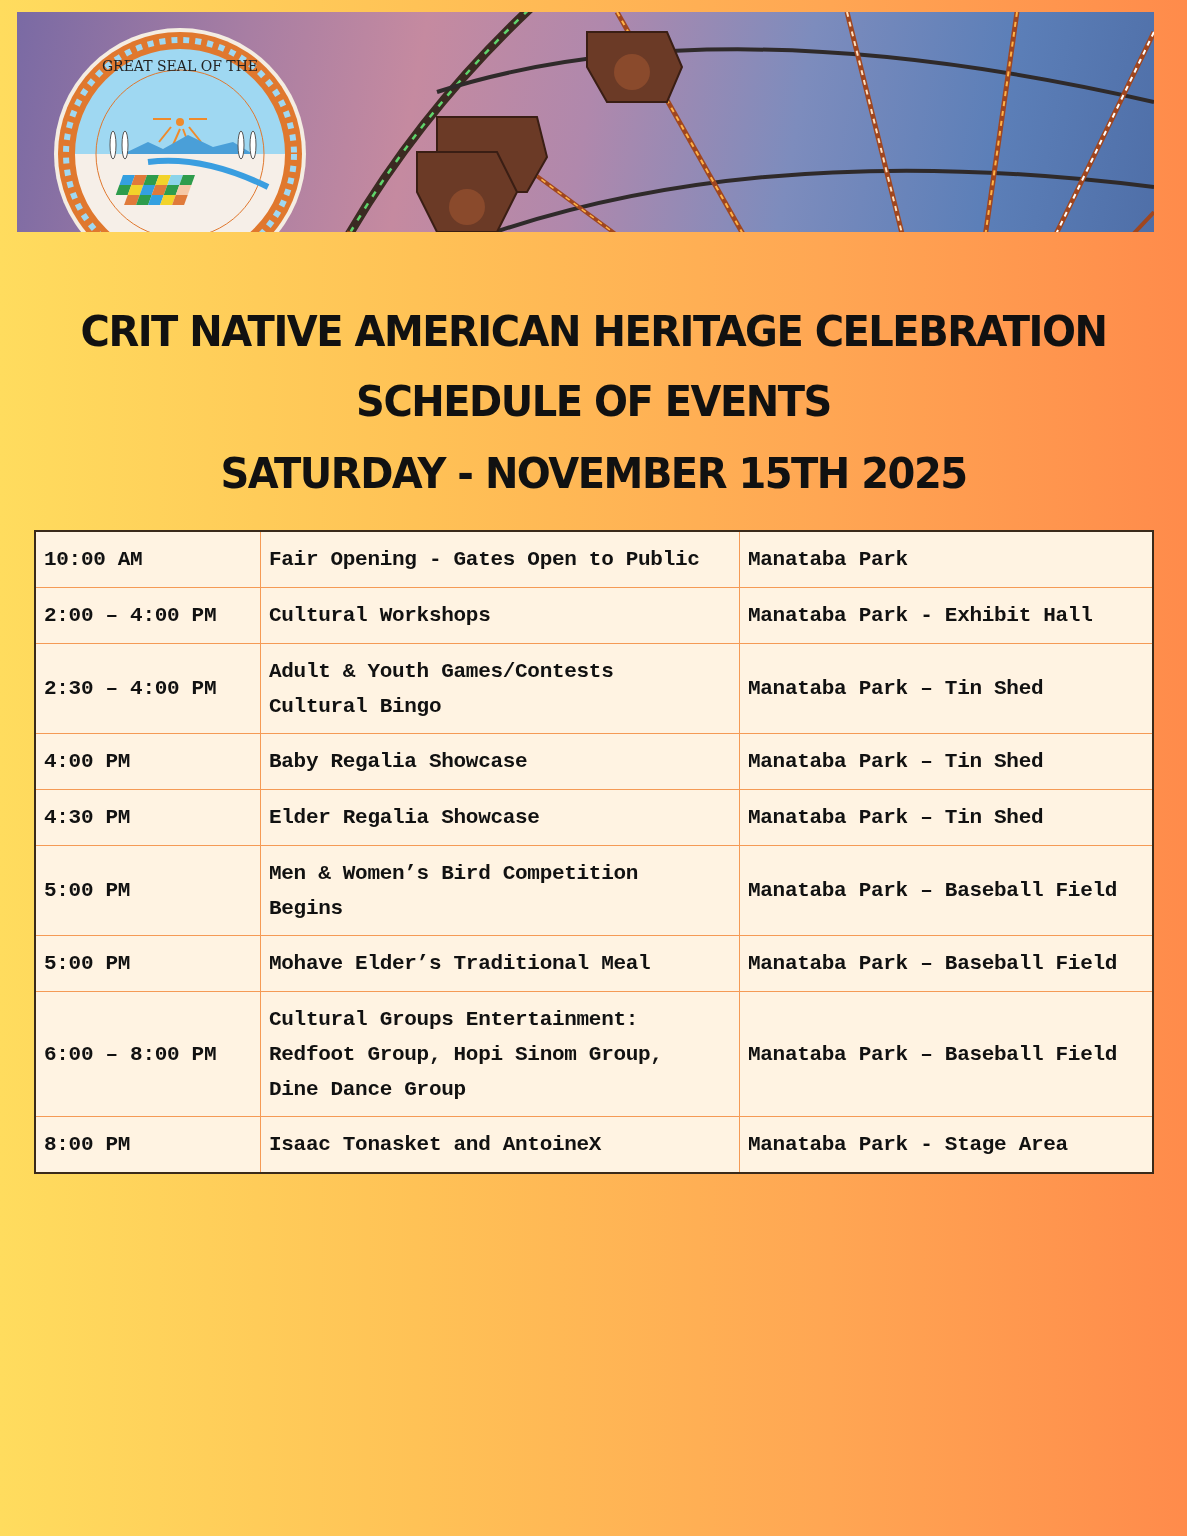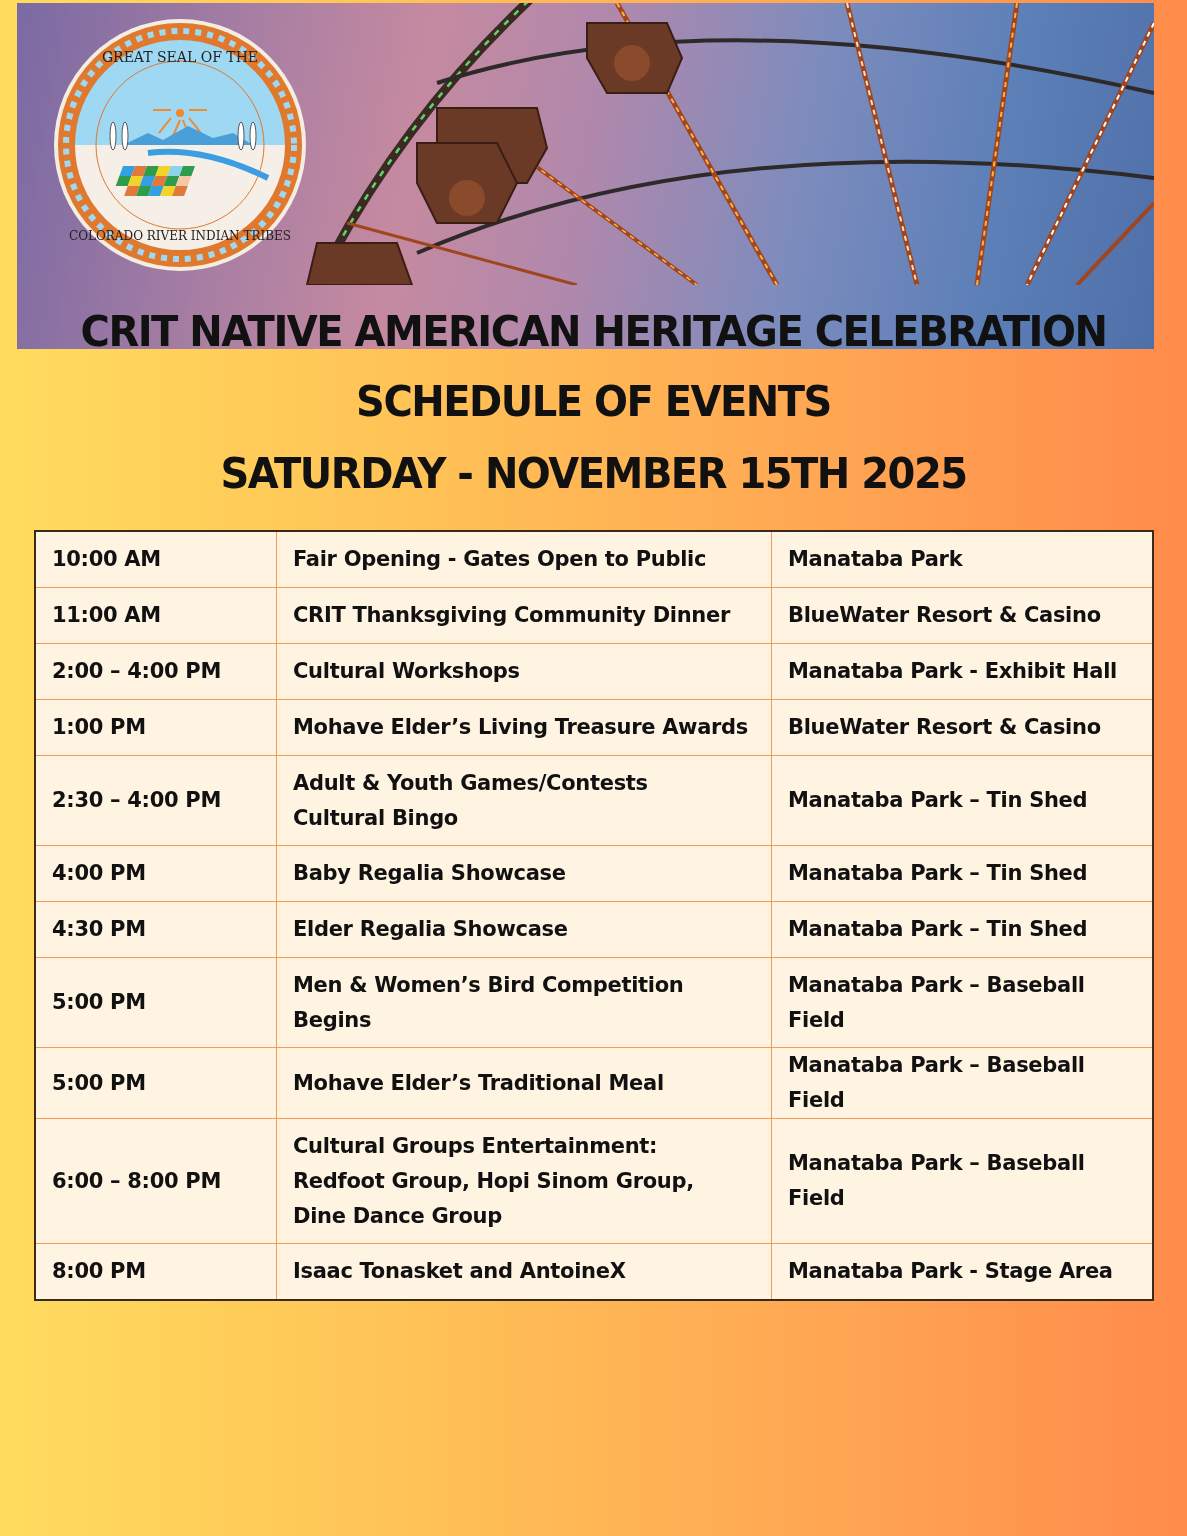--- a/index.html
+++ b/index.html
@@ -2,21 +2,21 @@
 <html><head>
 <meta charset="utf-8">
 <style>
   html, body { margin: 0; padding: 0; }
   body {
     width: 1187px; height: 1536px; overflow: hidden; position: relative;
     background: linear-gradient(90deg, #ffdc5e 0%, #ffc256 35%, #ffa653 70%, #ff8b4b 100%);
     font-family: "DejaVu Sans", sans-serif;
   }
   .banner {
-    position: absolute; left: 17px; top: 3px; width: 1137px; height: 346px;
+    position: absolute; left: 17px; top: 12px; width: 1137px; height: 220px;
     overflow: hidden;
     background: linear-gradient(100deg, #7a6aa4 0%, #a87ea3 20%, #c58aa0 35%, #b088ac 50%, #7d8cbd 68%, #5c7fb8 85%, #4f6fa8 100%);
   }
   .banner svg.ferris { position: absolute; left: 0; top: 0; }
   .seal {
     position: absolute; left: 36px; top: 15px; width: 254px; height: 254px;
   }
   .titles {
     position: absolute; left: 0; top: 300px; width: 1187px; text-align: center;
     font-family: "DejaVu Sans", sans-serif; font-weight: bold; color: #111;
@@ -24,23 +24,24 @@
   .titles .t1 { position: absolute; left: 0; right: 0; top: 8px; font-size: 40px; letter-spacing: -1.5px; transform: scaleY(1.08); }
   .titles .t2 { position: absolute; left: 0; right: 0; top: 78px; font-size: 40px; letter-spacing: -1.5px; transform: scaleY(1.08); }
   .titles .t3 { position: absolute; left: 0; right: 0; top: 150px; font-size: 40px; letter-spacing: -1.5px; transform: scaleY(1.08); }
   table.schedule {
     position: absolute; left: 34px; top: 530px; width: 1120px;
     border-collapse: collapse; background: #fff3e2;
     border: 2px solid #3a2a1a;
     font-family: "DejaVu Sans", sans-serif;
   }
   table.schedule td {
-    border: 1.5px solid #f59a55; padding: 0 16px; color: #111;
+    border: 1.5px solid #f59a55; padding: 0 8px; color: #111;
     font-size: 21px; font-weight: bold; line-height: 35px; vertical-align: middle;
     letter-spacing: -0.3px;
+    font-family: Liberation Mono, monospace;
   }
   table.schedule td.time { width: 208px; }
   table.schedule td.event { width: 462px; }
   table.schedule td.loc { }
   tr.r1 td { height: 55px; }
   tr.r2 td { height: 89px; }
   tr.r3 td { height: 124px; }
 </style>
 </head>
 <body>
@@ -143,33 +144,23 @@
 </div>
 
 <table class="schedule">
   <tbody>
     <tr class="r1">
       <td class="time">10:00 AM</td>
       <td class="event">Fair Opening - Gates Open to Public</td>
       <td class="loc">Manataba Park</td>
     </tr>
     <tr class="r1">
-      <td class="time">11:00 AM</td>
-      <td class="event">CRIT Thanksgiving Community Dinner</td>
-      <td class="loc">BlueWater Resort &amp; Casino</td>
-    </tr>
-    <tr class="r1">
       <td class="time">2:00 – 4:00 PM</td>
       <td class="event">Cultural Workshops</td>
       <td class="loc">Manataba Park - Exhibit Hall</td>
-    </tr>
-    <tr class="r1">
-      <td class="time">1:00 PM</td>
-      <td class="event">Mohave Elder’s Living Treasure Awards</td>
-      <td class="loc">BlueWater Resort &amp; Casino</td>
     </tr>
     <tr class="r2">
       <td class="time">2:30 – 4:00 PM</td>
       <td class="event">
         <div>Adult &amp; Youth Games/Contests</div>
         <div>Cultural Bingo</div>
       </td>
       <td class="loc">Manataba Park – Tin Shed</td>
     </tr>
     <tr class="r1">

